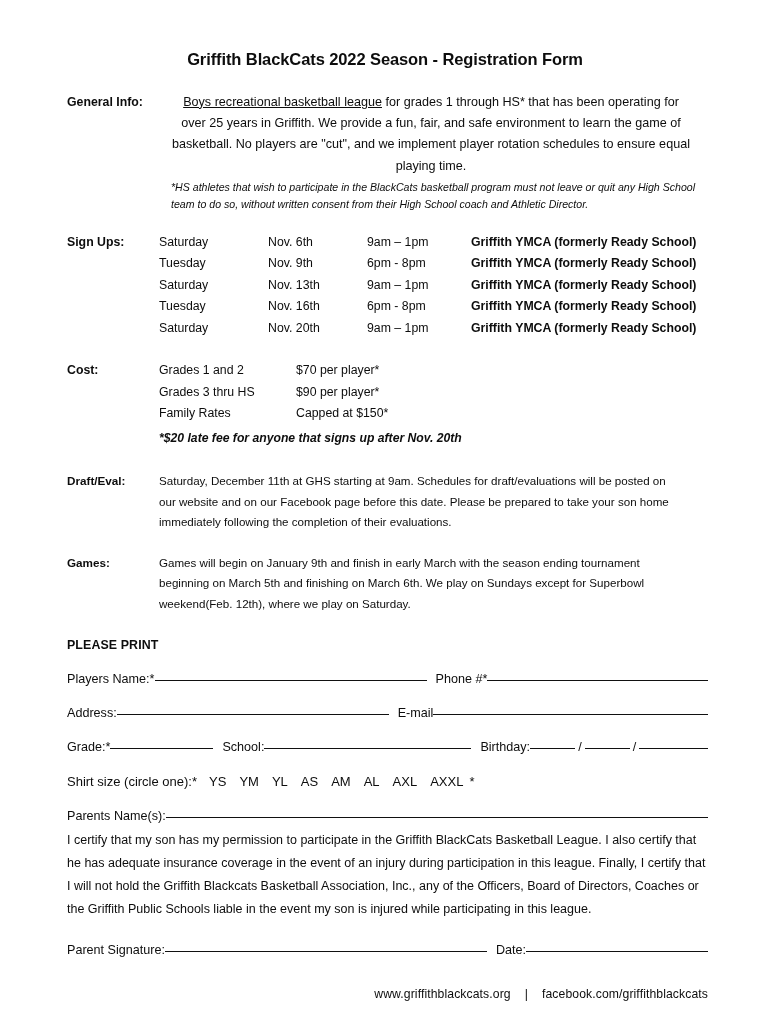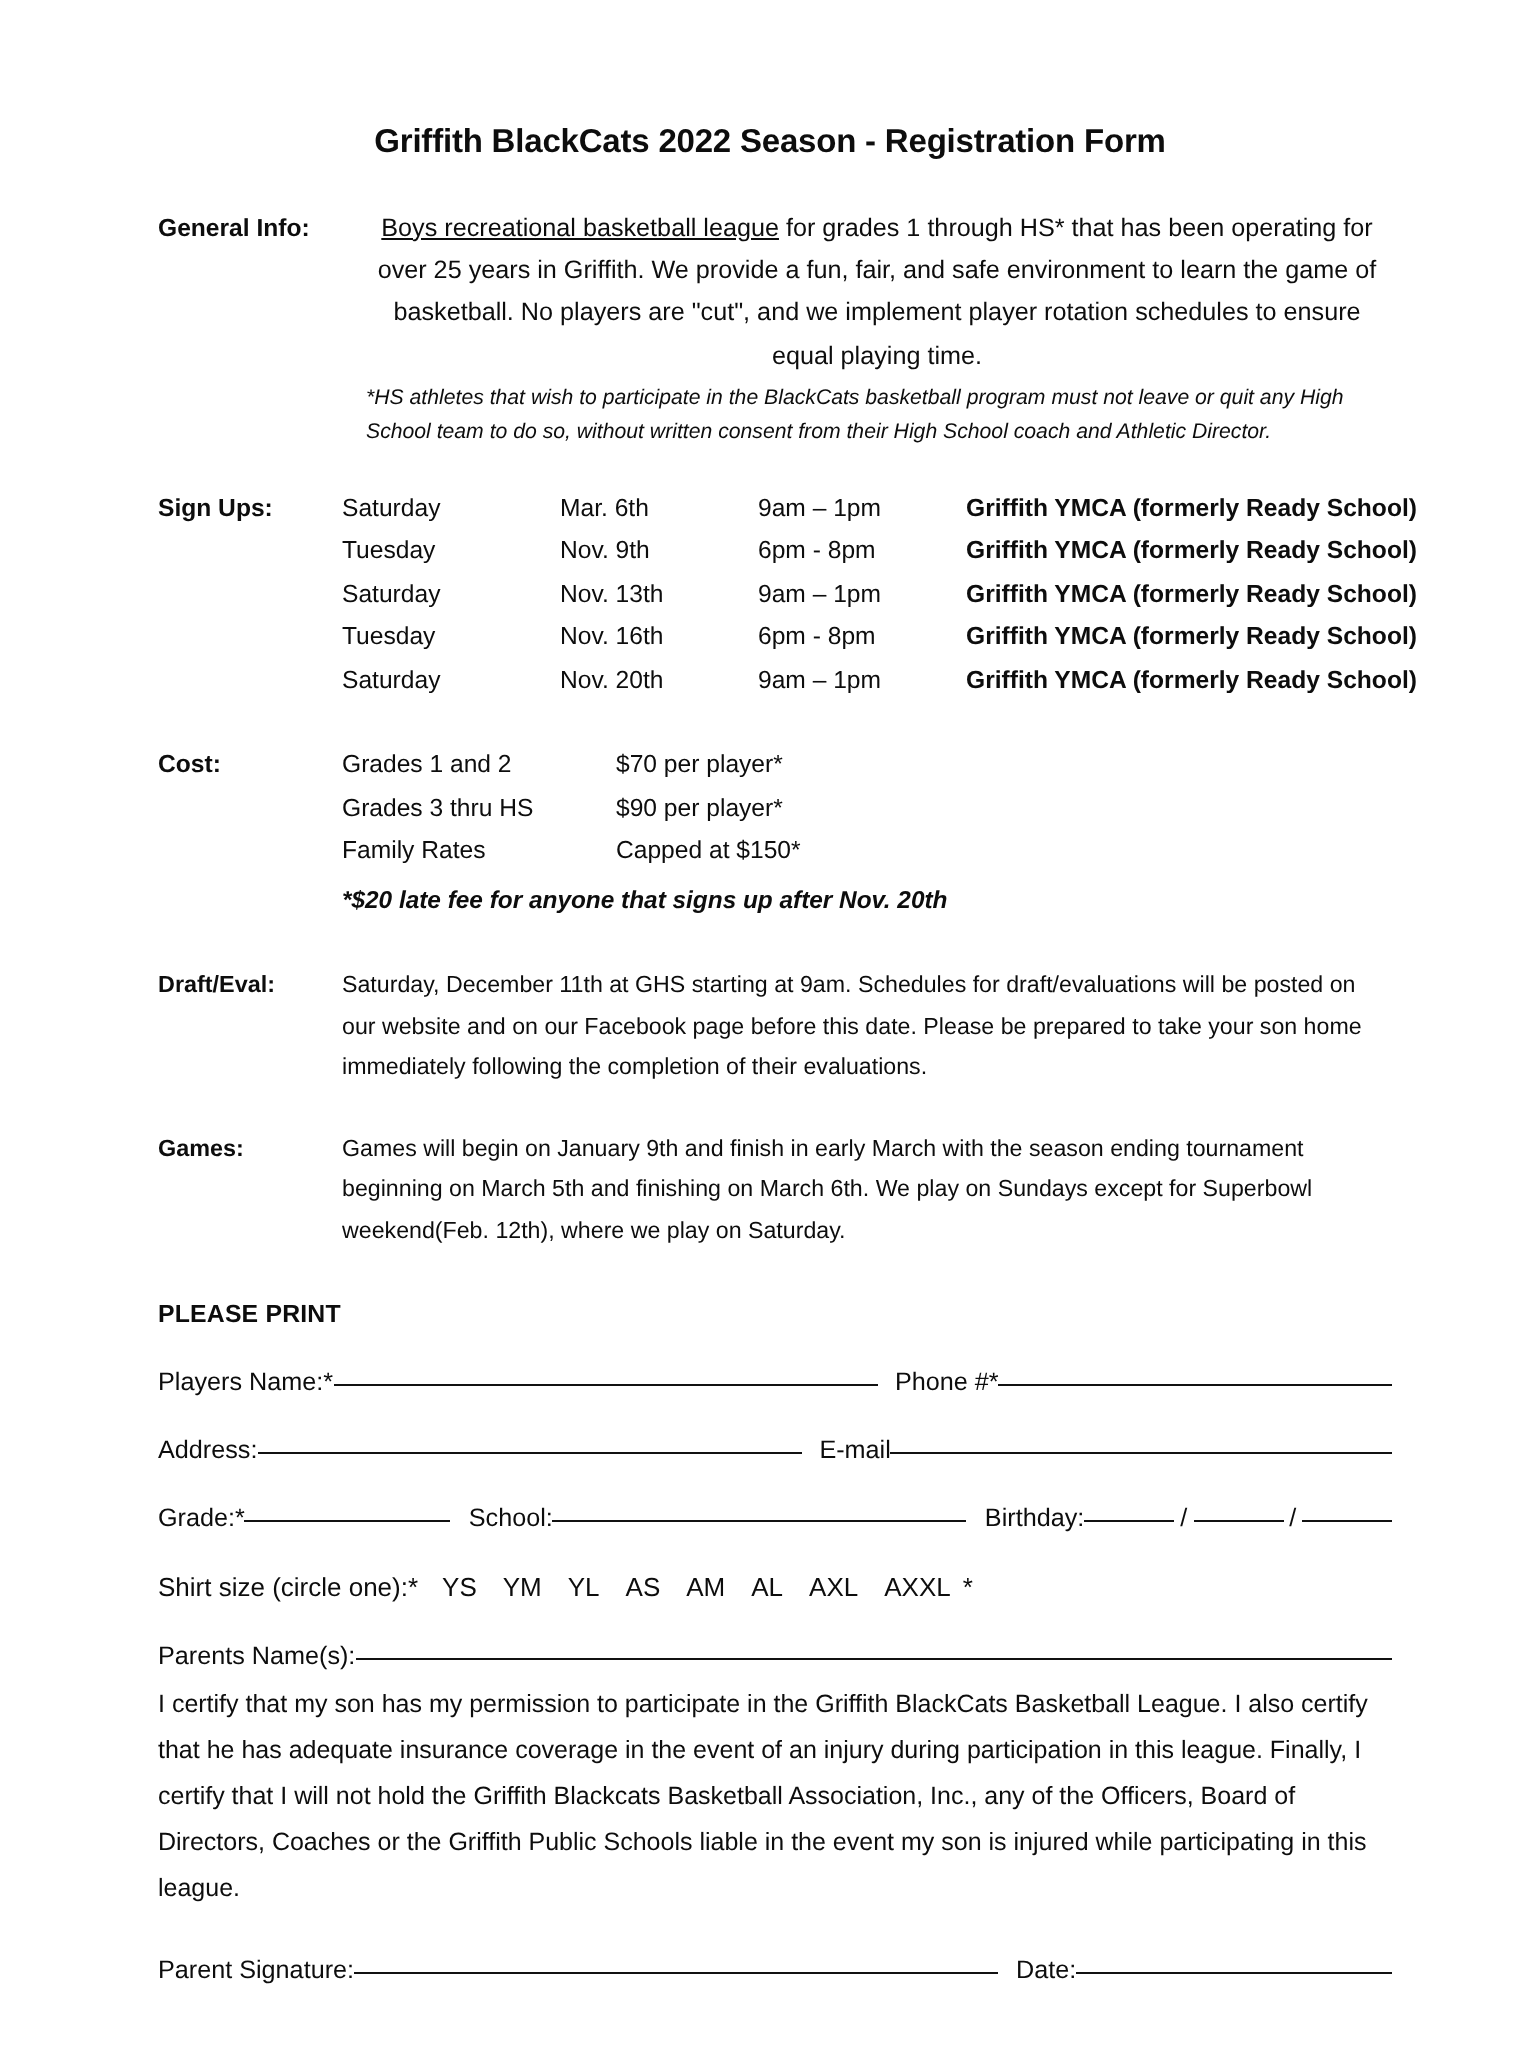--- a/index.html
+++ b/index.html
@@ -15,21 +15,21 @@
     color: #0d0d0d;
     position: relative;
     overflow: hidden;
     -webkit-font-smoothing: antialiased;
   }
   .page {
     position: relative;
     width: 770px;
     height: 784px;
     box-sizing: border-box;
-    padding: 16px;
+    padding: 4px;
   }
 
   
   .doc-title {
     text-align: center;
     font-size: 16.5px;
     font-weight: bold;
     letter-spacing: -0.1px;
     padding-top: 46px;
     line-height: 1.2;
@@ -195,21 +195,21 @@
       <p class="gi-para"><span class="gi-lead">Boys recreational basketball league</span><span> for grades 1 through HS* that has been operating for over 25 years in Griffith. We provide a fun, fair, and safe environment to learn the game of basketball. No players are "cut", and we implement player rotation schedules to ensure equal playing time.</span></p>
       <p class="gi-note">*HS athletes that wish to participate in the BlackCats basketball program must not leave or quit any High School team to do so, without written consent from their High School coach and Athletic Director.</p>
     </div>
   </div>
 
   <div class="block" id="signups">
     <div class="block-label">Sign Ups:</div>
     <div class="block-body" id="signup-rows">
         <div class="signup-row">
           <span class="su-day">Saturday</span>
-          <span class="su-date">Mar. 6th</span>
+          <span class="su-date">Nov. 6th</span>
           <span class="su-time">9am – 1pm</span>
           <span class="su-venue">Griffith YMCA (formerly Ready School)</span>
         </div>
         <div class="signup-row">
           <span class="su-day">Tuesday</span>
           <span class="su-date">Nov. 9th</span>
           <span class="su-time">6pm - 8pm</span>
           <span class="su-venue">Griffith YMCA (formerly Ready School)</span>
         </div>
         <div class="signup-row">

